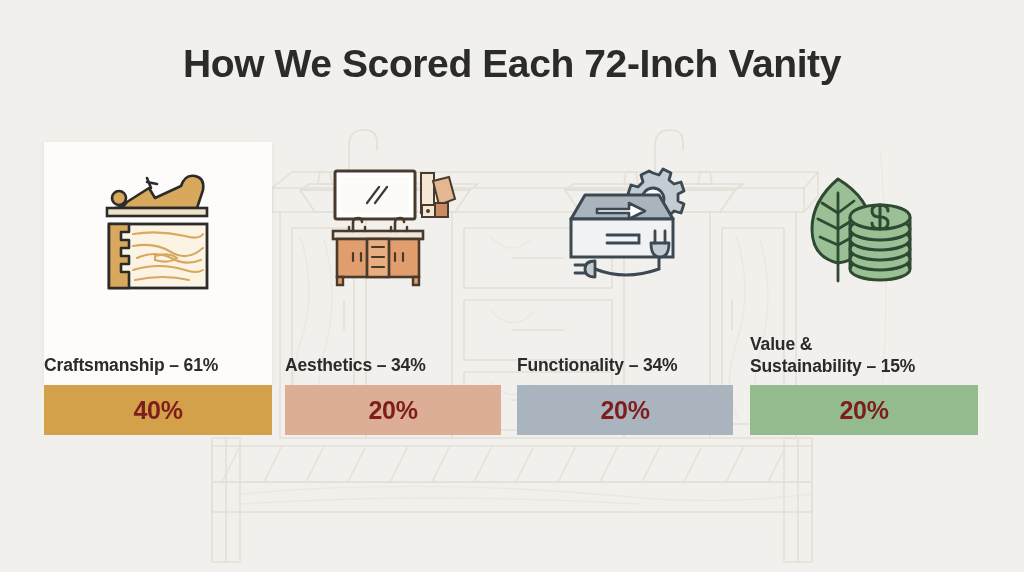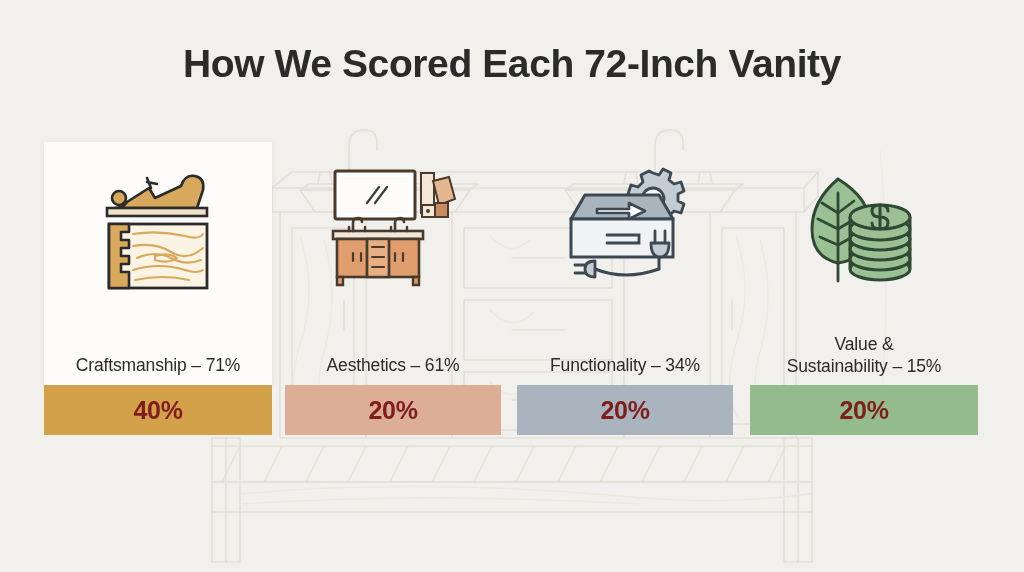--- a/index.html
+++ b/index.html
@@ -66,23 +66,22 @@
   }
   .icon-area {
     height: 160px;
     width: 100%;
     display: flex;
     align-items: center;
     justify-content: center;
   }
   .criteria-label {
     width: 100%;
-    text-align: center;
     font-size: 17.5px;
-    font-weight: normal;
+    font-weight: bold;
     color: #2b2b2b;
     line-height: 1.28;
     letter-spacing: -0.15px;
   }
   .score-bar {
     position: absolute;
     top: 385px;
     height: 50px;
     z-index: 3;
     display: flex;
@@ -226,21 +225,21 @@
         <g fill="none" stroke="#d8a85c" stroke-width="2.1" stroke-linecap="round">
           <path d="M40 66 Q66 62 92 68 Q106 72 110 66"></path>
           <path d="M40 78 Q62 74 78 84 Q94 94 110 80"></path>
           <path d="M44 90 Q62 82 78 90 Q92 98 108 92"></path>
           <path d="M62 88 Q76 84 84 90 Q76 96 62 92 Z"></path>
           <path d="M40 102 Q66 94 92 102 Q104 106 110 102"></path>
           <path d="M42 112 Q70 106 96 112"></path>
         </g>
       </svg>
     </div>
-    <div class="criteria-label">Craftsmanship – 71%</div>
+    <div class="criteria-label">Craftsmanship – 61%</div>
   </div>
 
   <div class="criteria-column" id="col-1">
     <div class="icon-area">
       <svg width="140" height="130" viewBox="0 0 140 130" xmlns="http://www.w3.org/2000/svg">
 
         <rect x="12" y="6" width="80" height="48" rx="2" fill="#ffffff" stroke="#4a3a2c" stroke-width="3"></rect>
         <rect x="18" y="12" width="68" height="36" fill="#fdfbf8" stroke="none"></rect>
         <g stroke="#3b3b3b" stroke-width="2.2" stroke-linecap="round">
           <path d="M44 38 L56 22"></path>
@@ -270,21 +269,21 @@
             <path d="M38 88 L38 96"></path>
           <path d="M72 88 L72 96"></path>
             <path d="M80 88 L80 96"></path>
         </g>
         <path d="M44 74 L44 112 M66 74 L66 112" stroke="#4a3a2c" stroke-width="2.4"></path>
 
         <path d="M14 112 L20 112 L20 120 L14 120 Z" fill="#e09e6e" stroke="#4a3a2c" stroke-width="2.4"></path>
         <path d="M90 112 L96 112 L96 120 L90 120 Z" fill="#e09e6e" stroke="#4a3a2c" stroke-width="2.4"></path>
       </svg>
     </div>
-    <div class="criteria-label">Aesthetics – 61%</div>
+    <div class="criteria-label">Aesthetics – 34%</div>
   </div>
 
   <div class="criteria-column" id="col-2">
     <div class="icon-area">
       <svg width="140" height="130" viewBox="0 0 140 130" xmlns="http://www.w3.org/2000/svg">
 
         <g transform="translate(98,34)">
           <path d="M0 -26 L6 -24 L10 -30 L18 -26 L16 -19 L21 -15 L28 -17 L31 -8 L25 -5 L25 2 L31 5 L28 14 L21 12 L16 17 L18 24 L10 28 L6 22 L0 24 L-4 30 L-12 26 L-10 19 L-15 15 L-22 17 L-25 8 L-19 5 L-19 -2 L-25 -5 L-22 -14 L-15 -12 L-10 -17 L-12 -24 L-4 -28 Z" fill="#c4ccd3" stroke="#3c4852" stroke-width="2.8" stroke-linejoin="round"></path>
           <circle cx="0" cy="0" r="11" fill="#fbfbfb" stroke="#3c4852" stroke-width="2.8"></circle>
         </g>

